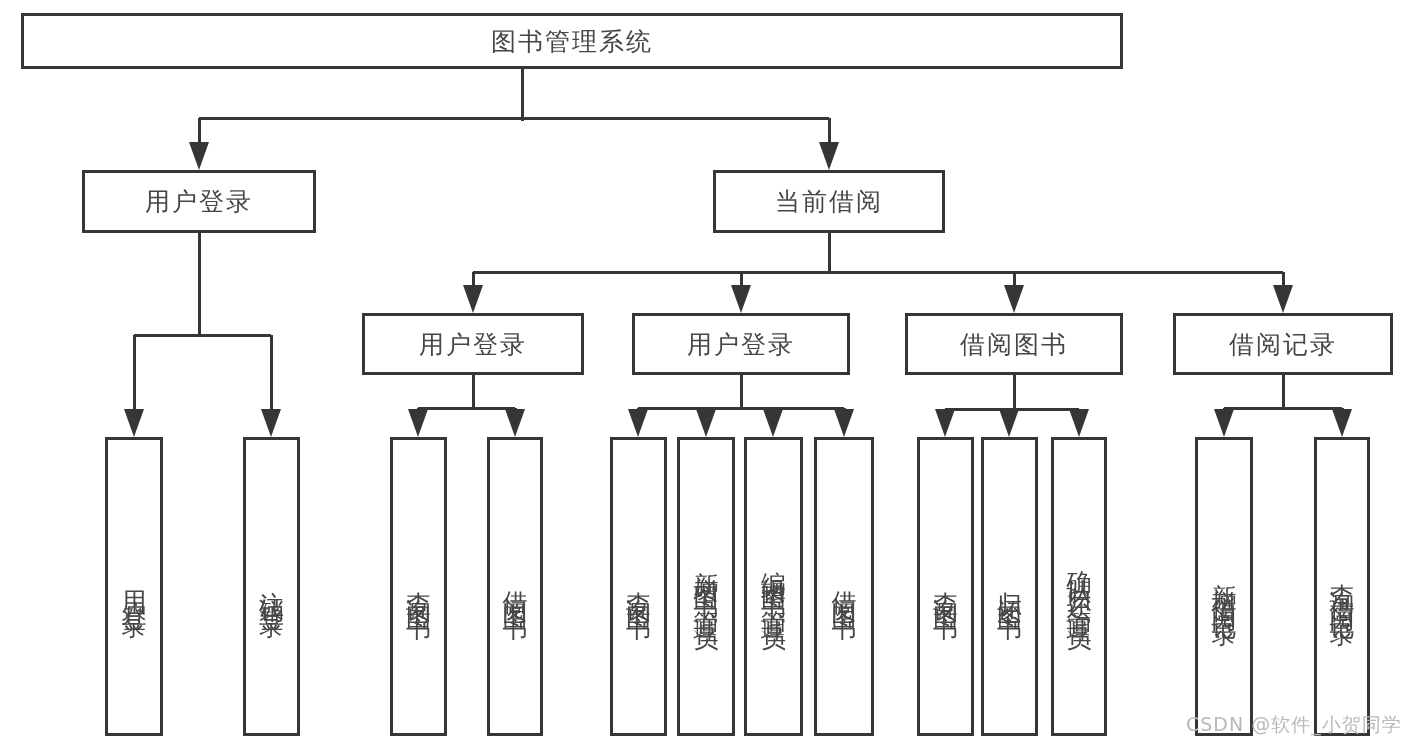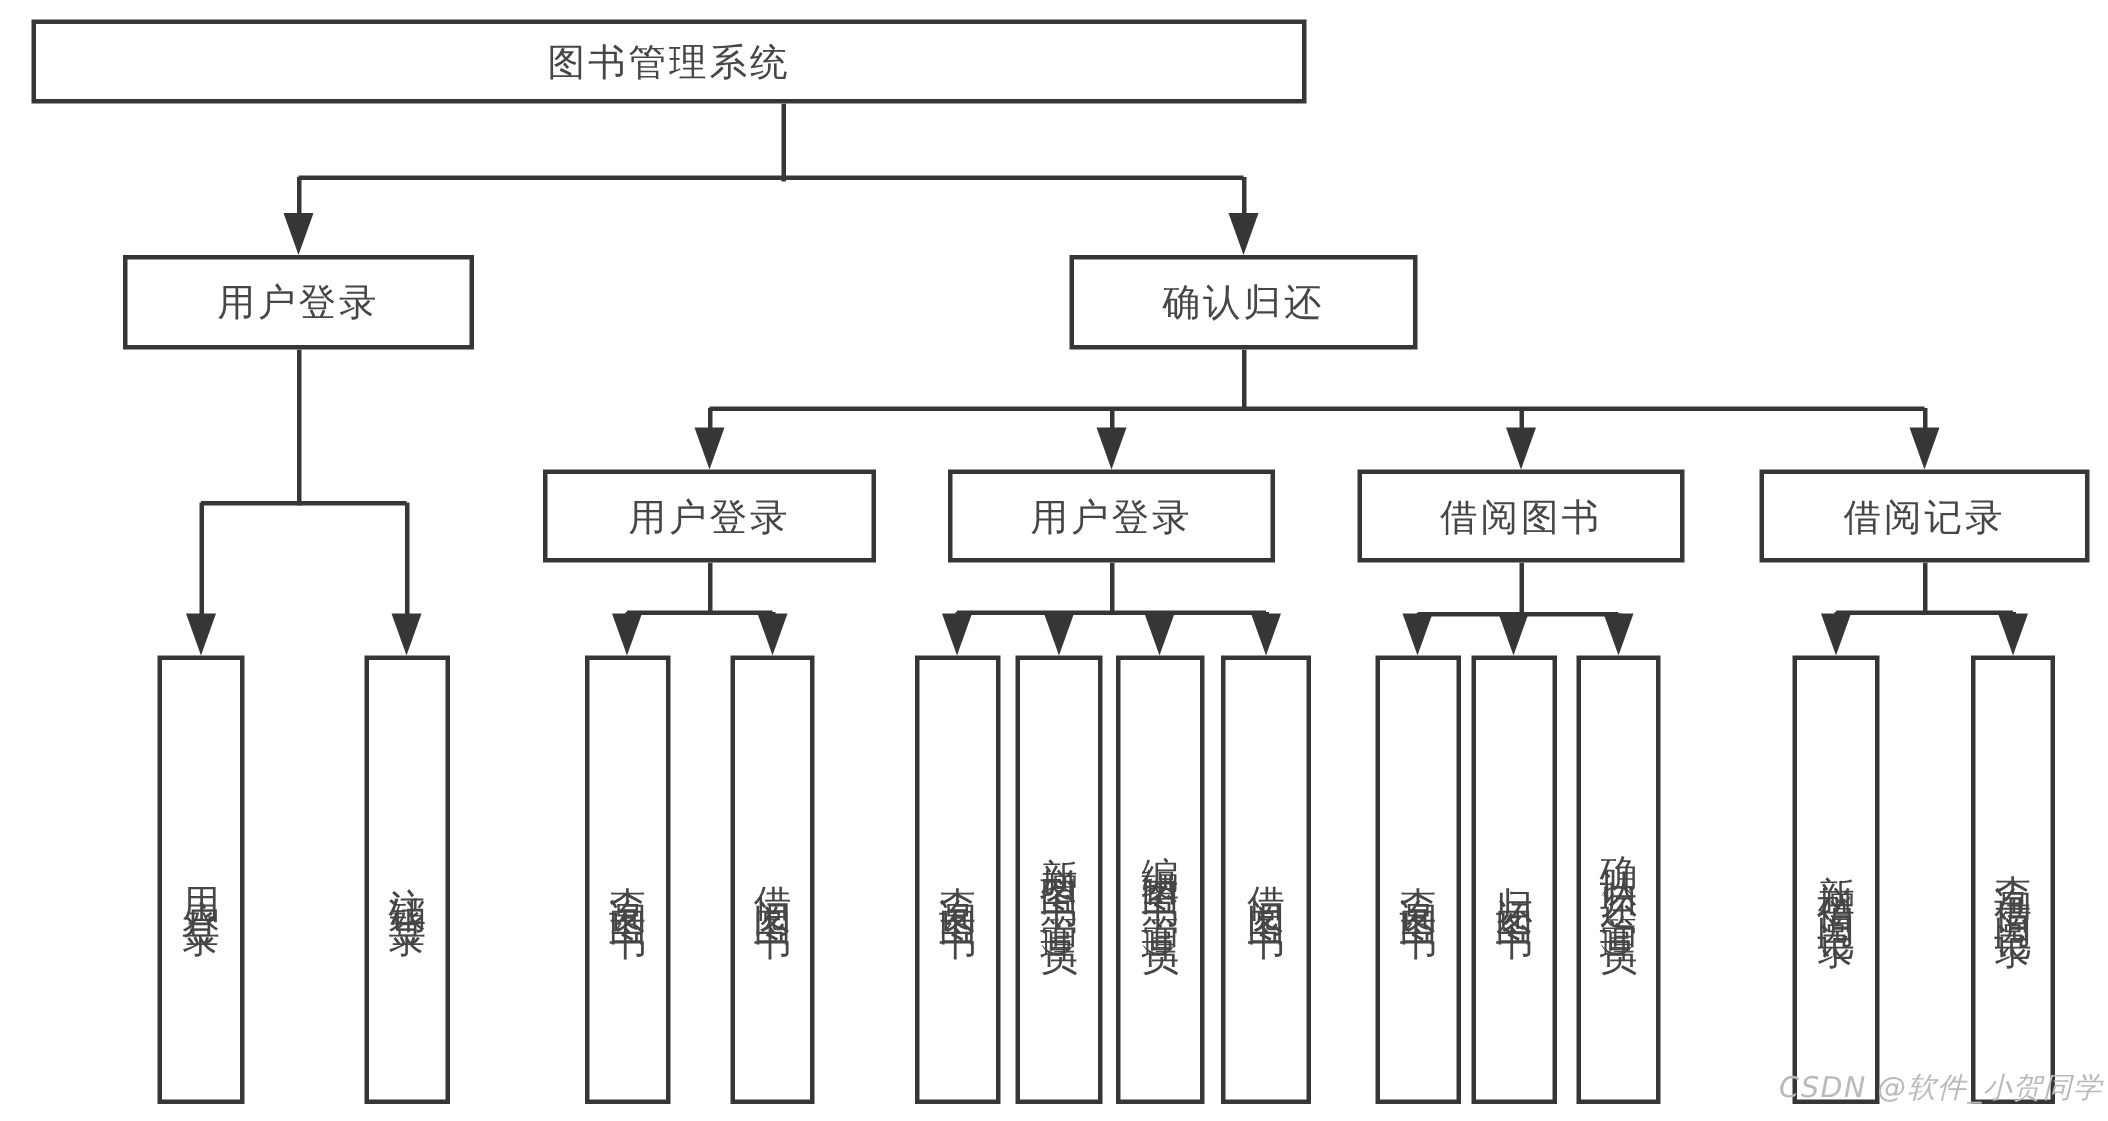--- a/index.html
+++ b/index.html
@@ -20,21 +20,20 @@
   .hline{position:absolute;height:3px;background:#363636;}
   .vline{position:absolute;width:3px;background:#363636;}
   .arrow{
     position:absolute;width:0;height:0;
     border-left:10px solid transparent;border-right:10px solid transparent;
     border-top:28px solid #363636;
   }
   .watermark{
     position:absolute;font-size:19px;color:#b9b9bd;letter-spacing:1px;
     white-space:nowrap;
-    font-style:italic;
   }
 </style>
 </head>
 <body>
 
 <div class="canvas">
   <div id="lines-layer">
       <div class="vline" style="left: 520.5px; top: 69px; height: 52px;"></div>
       <div class="hline" style="left: 199px; top: 116.5px; width: 630px;"></div>
       <div class="vline" style="left: 197.5px; top: 118px; height: 36px;"></div>
@@ -82,23 +81,23 @@
       <div class="arrow" style="left: 999px; top: 409px;"></div>
       <div class="arrow" style="left: 1069px; top: 409px;"></div>
       <div class="vline" style="left: 1281.5px; top: 375px; height: 33px;"></div>
       <div class="hline" style="left: 1224px; top: 406.5px; width: 118px;"></div>
       <div class="vline" style="left: 1222.5px; top: 408px; height: 10px;"></div>
       <div class="vline" style="left: 1340.5px; top: 408px; height: 10px;"></div>
       <div class="arrow" style="left: 1214px; top: 409px;"></div>
       <div class="arrow" style="left: 1332px; top: 409px;"></div>
     </div>
   <div id="nodes-layer">
-      <div class="box h" style="left: 21px; top: 13px; width: 850px; height: 56px;">图书管理系统</div>
+      <div class="box h" style="left: 21px; top: 13px; width: 1102px; height: 56px;">图书管理系统</div>
       <div class="box h" style="left: 82px; top: 170px; width: 234px; height: 63px;">用户登录</div>
-      <div class="box h" style="left: 713px; top: 170px; width: 232px; height: 63px;">确认归还</div>
+      <div class="box h" style="left: 713px; top: 170px; width: 232px; height: 63px;">当前借阅</div>
       <div class="box h" style="left: 362px; top: 313px; width: 222px; height: 62px;">用户登录</div>
       <div class="box h" style="left: 632px; top: 313px; width: 218px; height: 62px;">用户登录</div>
       <div class="box h" style="left: 905px; top: 313px; width: 218px; height: 62px;">借阅图书</div>
       <div class="box h" style="left: 1173px; top: 313px; width: 220px; height: 62px;">借阅记录</div>
       <div class="box v" style="left: 105px; top: 437px; width: 58px; height: 299px;">用户登录</div>
       <div class="box v" style="left: 243px; top: 437px; width: 57px; height: 299px;">注销登录</div>
       <div class="box v" style="left: 390px; top: 437px; width: 57px; height: 299px;">查询图书</div>
       <div class="box v" style="left: 487px; top: 437px; width: 56px; height: 299px;">借阅图书</div>
       <div class="box v" style="left: 610px; top: 437px; width: 57px; height: 299px;">查询图书</div>
       <div class="box v" style="left: 677px; top: 437px; width: 58px; height: 299px;">新增图书（管理员）</div>

